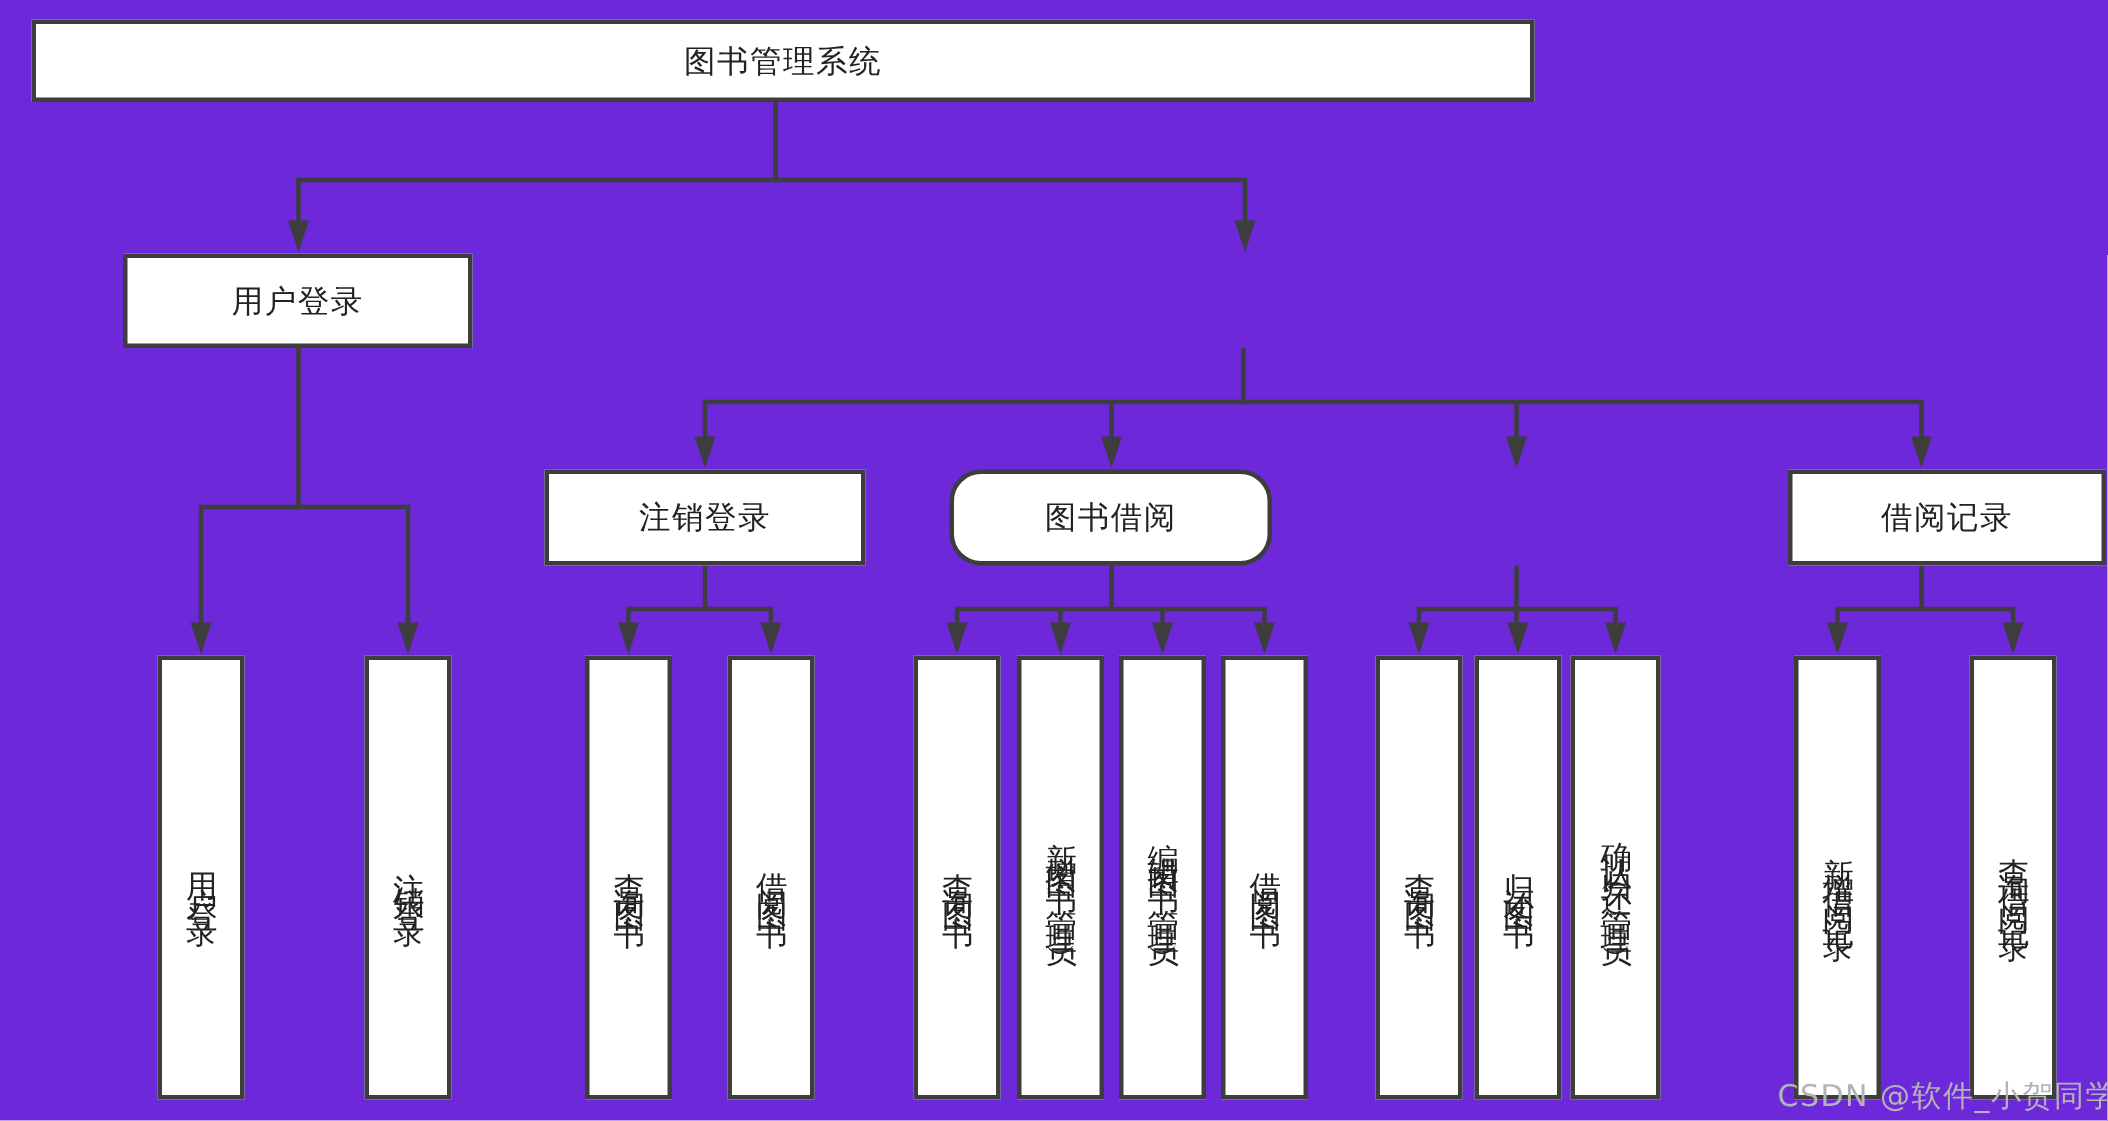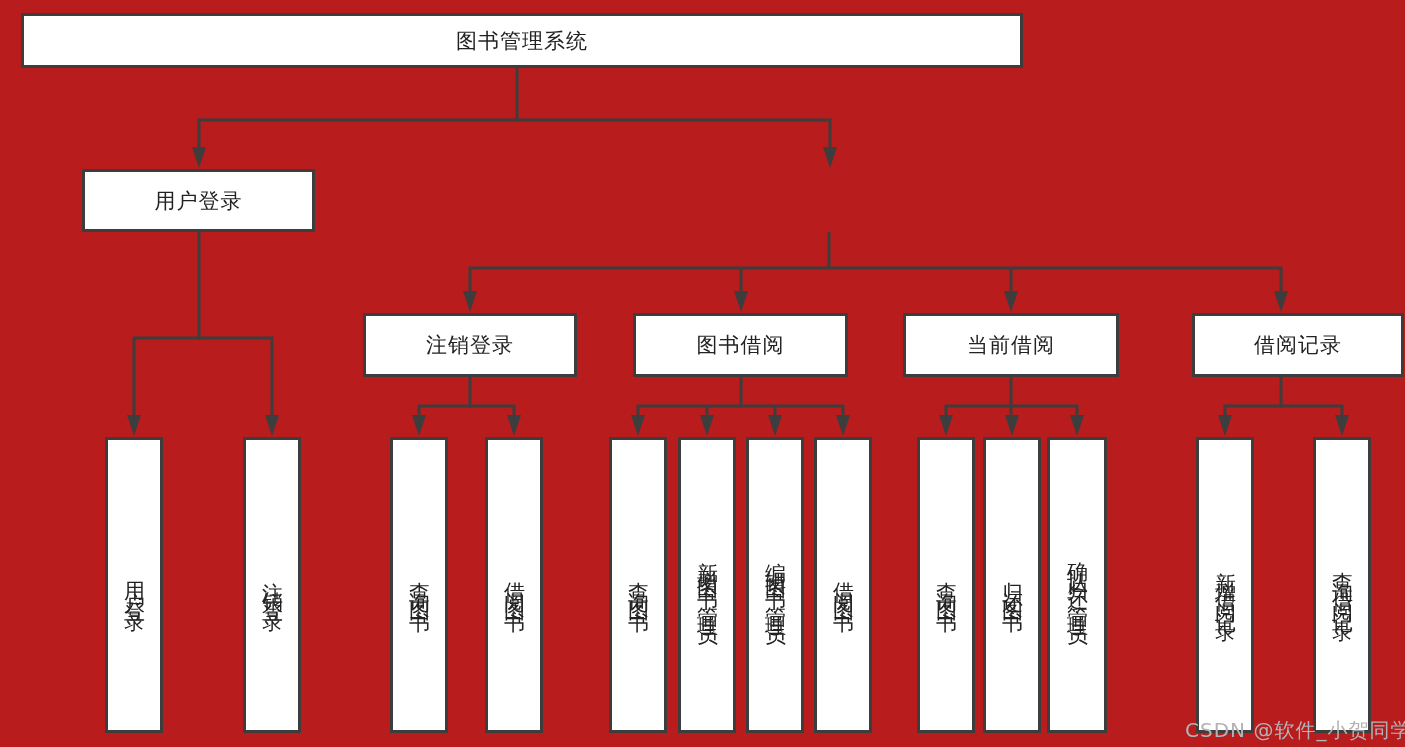--- a/index.html
+++ b/index.html
@@ -1,19 +1,19 @@
 <!DOCTYPE html>
 <html><head>
 <meta charset="utf-8">
 <style>
   html,body{margin:0;padding:0;background:#ffffff;}
   .canvas{
     position:relative;
     width:1405px;height:747px;
-    background:#b91c1c;
+    background:#6d28d9;
     font-family:"DejaVu Sans",sans-serif;
     overflow:hidden;
   }
   svg.edges{position:absolute;left:0;top:0;z-index:1;}
   .hbox{
     position:absolute;
     box-sizing:border-box;
     border:3px solid #3d3d3d;
     background:#ffffff;
     display:flex;align-items:center;justify-content:center;
@@ -99,22 +99,21 @@
       <polygon points="1225,436 1218,415 1232,415"></polygon>
       <polygon points="1342,436 1335,415 1349,415"></polygon>
     </g>
   </svg>
 
   <div class="hbox" style="left:21px;top:13px;width:1002px;height:55px;">图书管理系统</div>
 
   <div class="hbox" style="left:82px;top:169px;width:233px;height:63px;">用户登录</div>
 
   <div class="hbox" style="left:363px;top:313px;width:214px;height:64px;">注销登录</div>
-  <div class="hbox" style="left:633px;top:313px;width:215px;height:64px;">图书借阅</div>
-  <div class="hbox" style="left:903px;top:313px;width:216px;height:64px;">当前借阅</div>
+  <div class="hbox" style="left:633px;top:313px;width:215px;height:64px;border-radius:21px;">图书借阅</div>
   <div class="hbox" style="left:1192px;top:313px;width:212px;height:64px;">借阅记录</div>
 
   <div class="vbox" style="left:105px;">用户登录</div>
   <div class="vbox" style="left:243px;">注销登录</div>
 
   <div class="vbox" style="left:390px;">查询图书</div>
   <div class="vbox" style="left:485px;">借阅图书</div>
 
   <div class="vbox" style="left:609px;">查询图书</div>
   <div class="vbox long" style="left:678px;">新增图书（管理员）</div>

